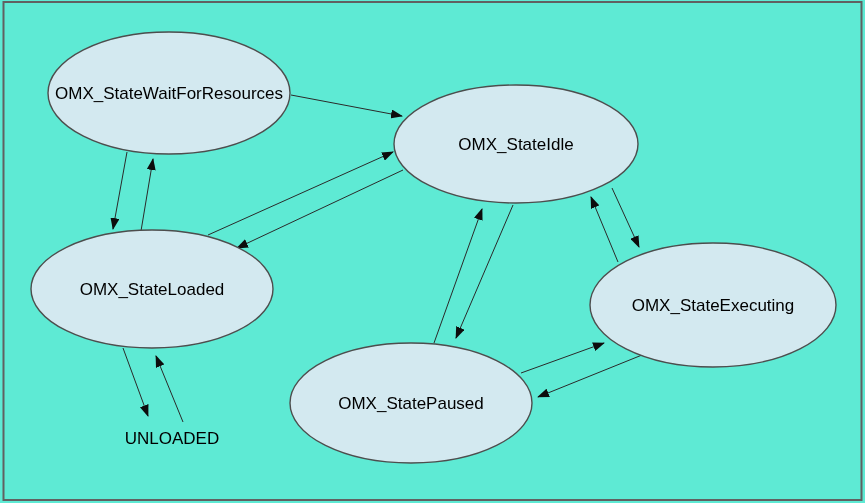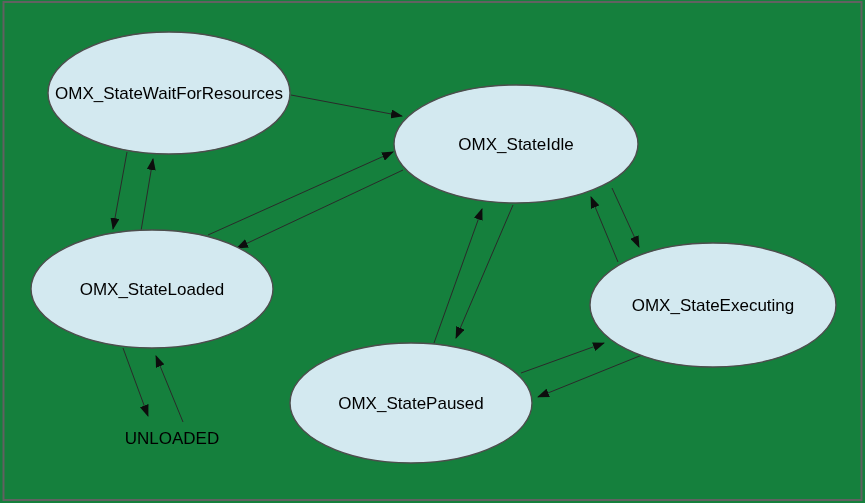--- a/index.html
+++ b/index.html
@@ -5,21 +5,21 @@
   html, body {
     margin: 0;
     padding: 0;
     background: #ffffff;
     font-family: "Liberation Sans", sans-serif;
   }
   .stage {
     position: relative;
     width: 865px;
     height: 503px;
-    background: #15803d;
+    background: #5eead4;
     overflow: hidden;
   }
   .stage svg {
     position: absolute;
     left: 0;
     top: 0;
     display: block;
   }
   .node-label {
     font-family: "Liberation Sans", sans-serif;

